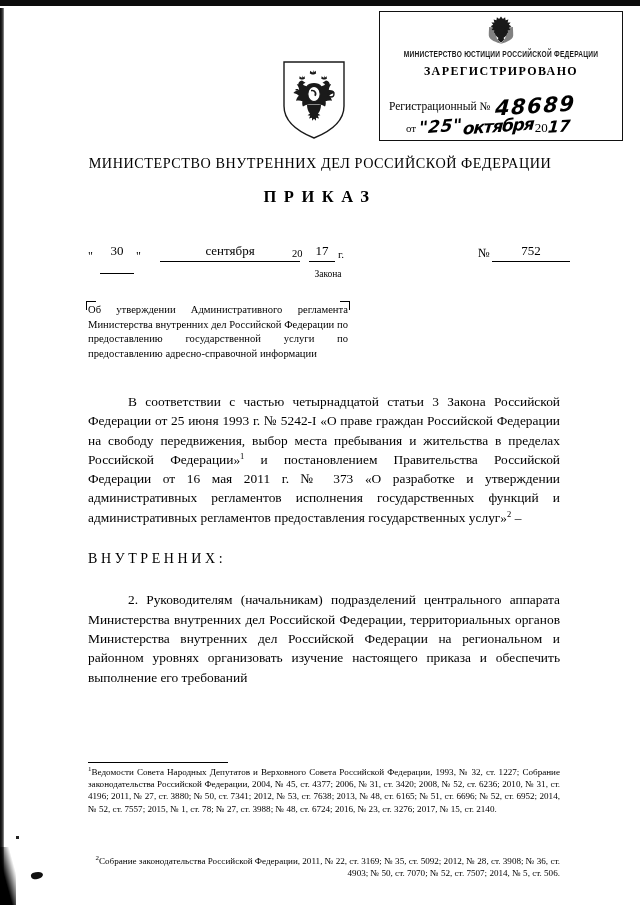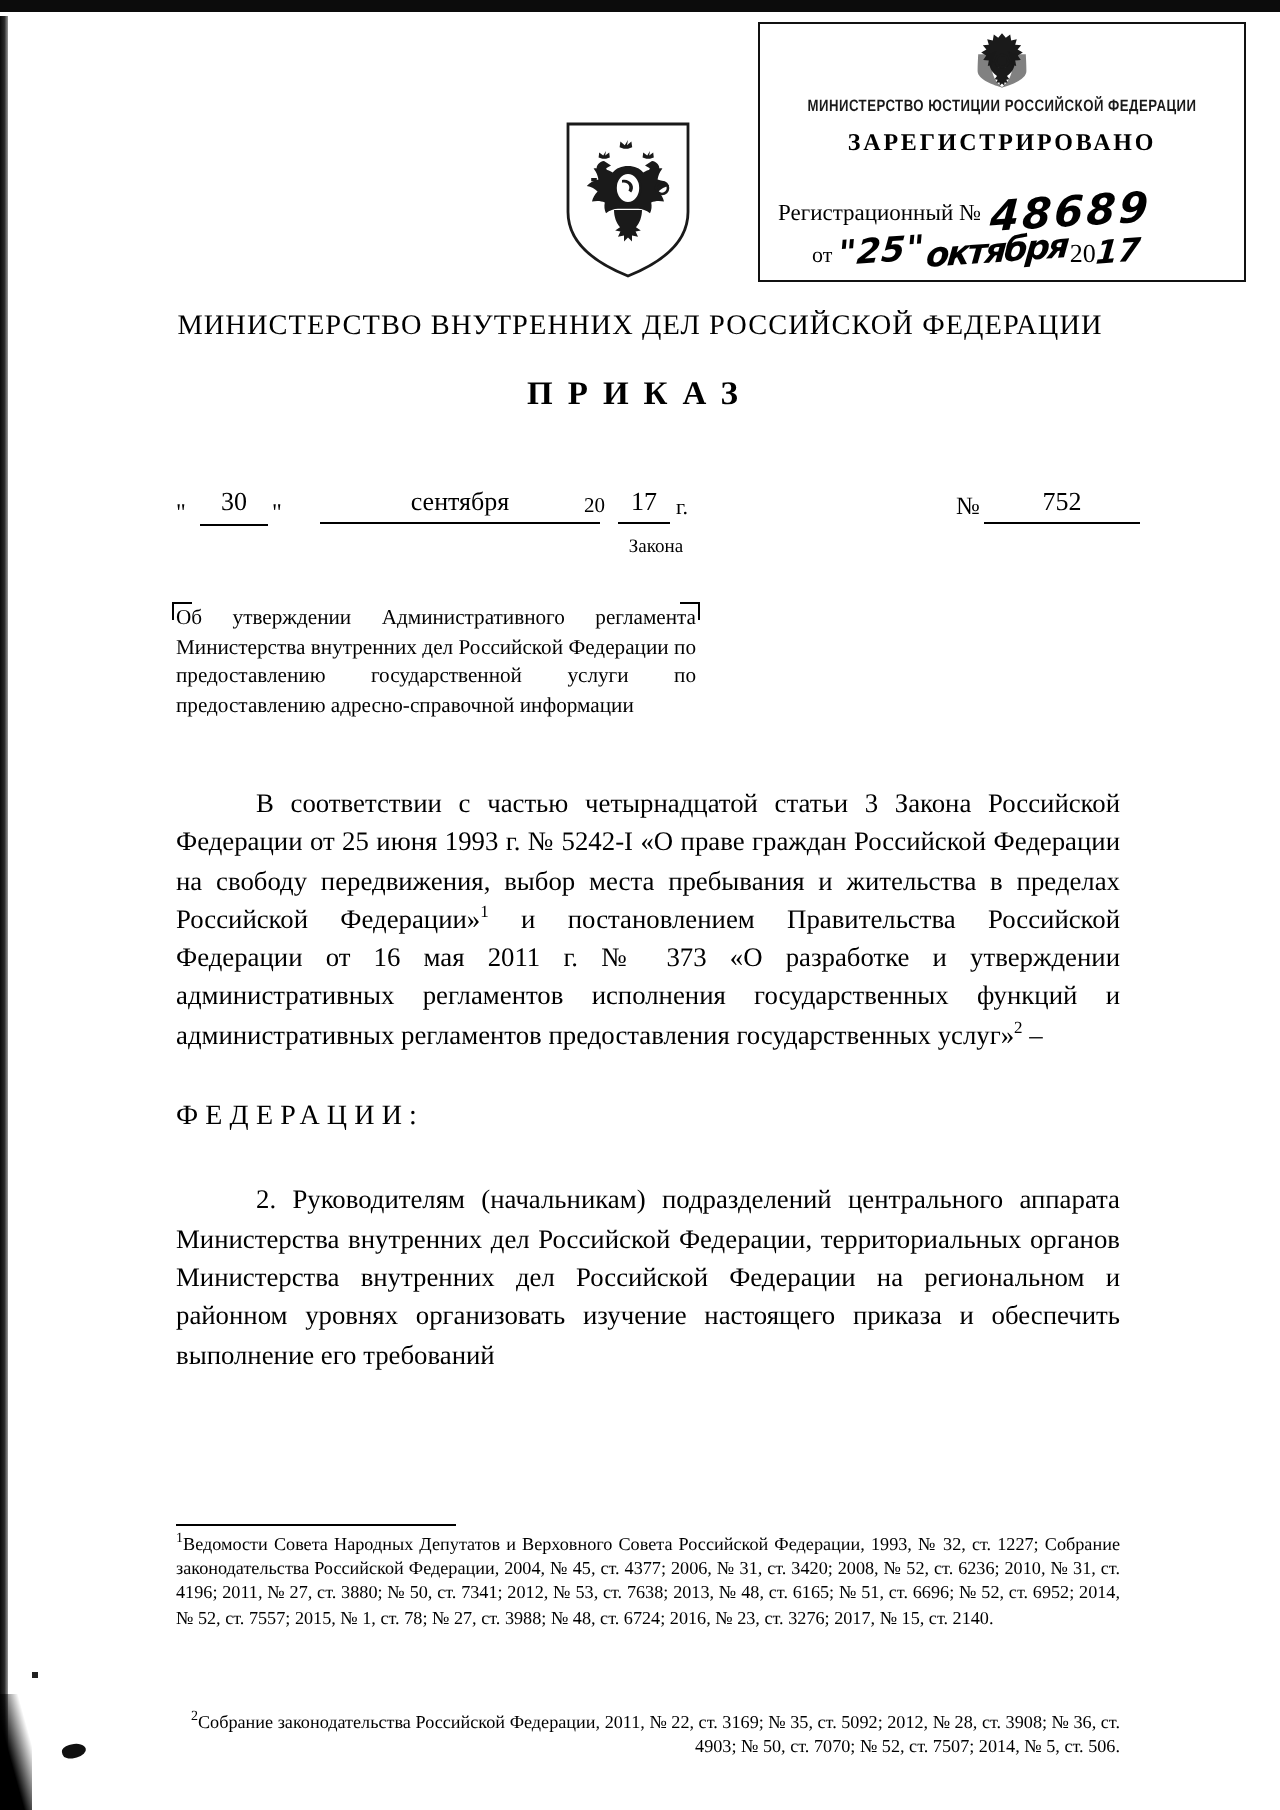--- a/index.html
+++ b/index.html
@@ -171,21 +171,21 @@
     position: absolute;
     left: 88px; top: 243px;
     width: 470px; height: 22px;
     font-size: 13px;
   }
   #date-quote-open { position: absolute; left: 0; top: 6px; font-size: 12px; }
   #date-day {
     position: absolute; left: 12px; top: 0;
     width: 34px; text-align: center;
     border-bottom: 1.1px solid #000;
-    padding-bottom: 3px;
+    padding-bottom: 14px;
   }
   #date-quote-close { position: absolute; left: 48px; top: 6px; font-size: 12px; }
   #date-month {
     position: absolute; left: 72px; top: 0;
     width: 140px; text-align: center;
     border-bottom: 1.1px solid #000;
     padding-bottom: 2px;
   }
   #date-century { position: absolute; left: 204px; top: 5px; font-size: 10.5px; }
   #date-year {
@@ -364,21 +364,21 @@
   <div class="bracket" id="bracket-tl"></div>
   <div class="bracket" id="bracket-tr"></div>
   <div id="subject-block">
     <p>Об утверждении Административного регламента Министерства внутренних дел Российской Федерации по предоставлению государственной услуги по предоставлению адресно-справочной информации</p>
   </div>
 
   <div id="body-text">
 
     <p><span>В соответствии с частью четырнадцатой статьи 3 Закона Российской Федерации от 25 июня 1993 г. № 5242-I «О праве граждан Российской Федерации на свободу передвижения, выбор места пребывания и жительства в пределах Российской Федерации»</span><span class="sup">1</span><span> и постановлением Правительства Российской Федерации от 16 мая 2011 г. № 373 «О разработке и утверждении административных регламентов исполнения государственных функций и административных регламентов предоставления государственных услуг»</span><span class="sup">2</span><span> –</span></p>
 
-    <p id="order-imperative">ФЕДЕРАЦИИ:</p>
+    <p id="order-imperative">ВНУТРЕННИХ:</p>
 
 
     <p class="gap-para">2. Руководителям (начальникам) подразделений центрального аппарата Министерства внутренних дел Российской Федерации, территориальных органов Министерства внутренних дел Российской Федерации на региональном и районном уровнях организовать изучение настоящего приказа и обеспечить выполнение его требований</p>
   </div>
 
   <div id="footnote-rule"></div>
   <div id="footnotes">
     <p><span class="fn-mark">1</span><span>Ведомости Совета Народных Депутатов и Верховного Совета Российской Федерации, 1993, № 32, ст. 1227; Собрание законодательства Российской Федерации, 2004, № 45, ст. 4377; 2006, № 31, ст. 3420; 2008, № 52, ст. 6236; 2010, № 31, ст. 4196; 2011, № 27, ст. 3880; № 50, ст. 7341; 2012, № 53, ст. 7638; 2013, № 48, ст. 6165; № 51, ст. 6696; № 52, ст. 6952; 2014, № 52, ст. 7557; 2015, № 1, ст. 78; № 27, ст. 3988; № 48, ст. 6724; 2016, № 23, ст. 3276; 2017, № 15, ст. 2140.</span></p>
     <p><span class="fn-mark">2</span><span>Собрание законодательства Российской Федерации, 2011, № 22, ст. 3169; № 35, ст. 5092; 2012, № 28, ст. 3908; № 36, ст. 4903; № 50, ст. 7070; № 52, ст. 7507; 2014, № 5, ст. 506.</span></p>
   </div>

